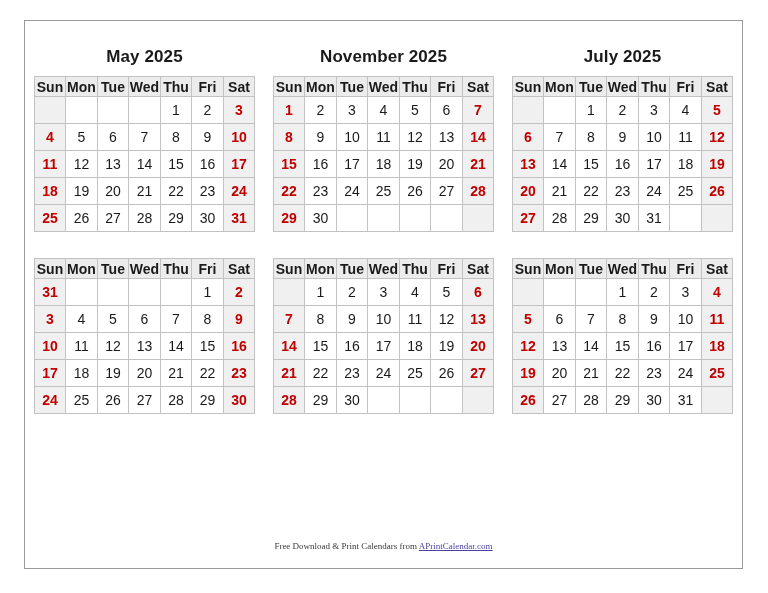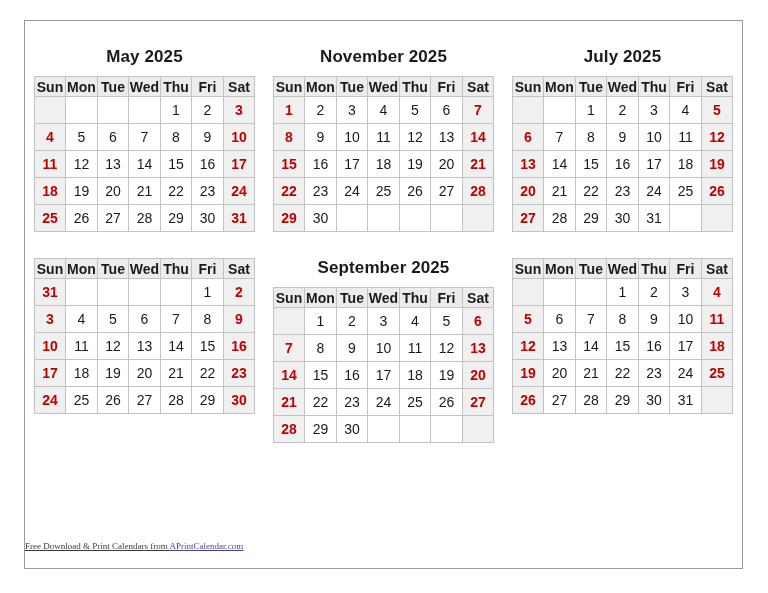--- a/index.html
+++ b/index.html
@@ -88,24 +88,24 @@
     font-weight: bold;
   }
   table.cal td.we.empty {
     color: transparent;
   }
   .footer {
     position: absolute;
     left: 0;
     right: 0;
     bottom: 17px;
+    text-align: center;
     font-family: "Liberation Serif", serif;
     font-size: 9px;
     color: #3a3a3a;
-    text-decoration: underline;
   }
   .footer a {
     color: #4b3fa0;
     text-decoration: underline;
   }
 </style>
 </head>
 <body>
 
 <div class="page">
@@ -358,21 +358,20 @@
                 <td>26</td>
                 <td>27</td>
                 <td>28</td>
                 <td>29</td>
                 <td class="we">30</td>
               </tr>
             </tbody>
           </table>
         </div>
         <div class="month">
-          <div class="month-title">September 2025</div>
           <table class="cal">
             <thead>
               <tr>
                 <th>Sun</th>
                 <th>Mon</th>
                 <th>Tue</th>
                 <th>Wed</th>
                 <th>Thu</th>
                 <th>Fri</th>
                 <th>Sat</th>

